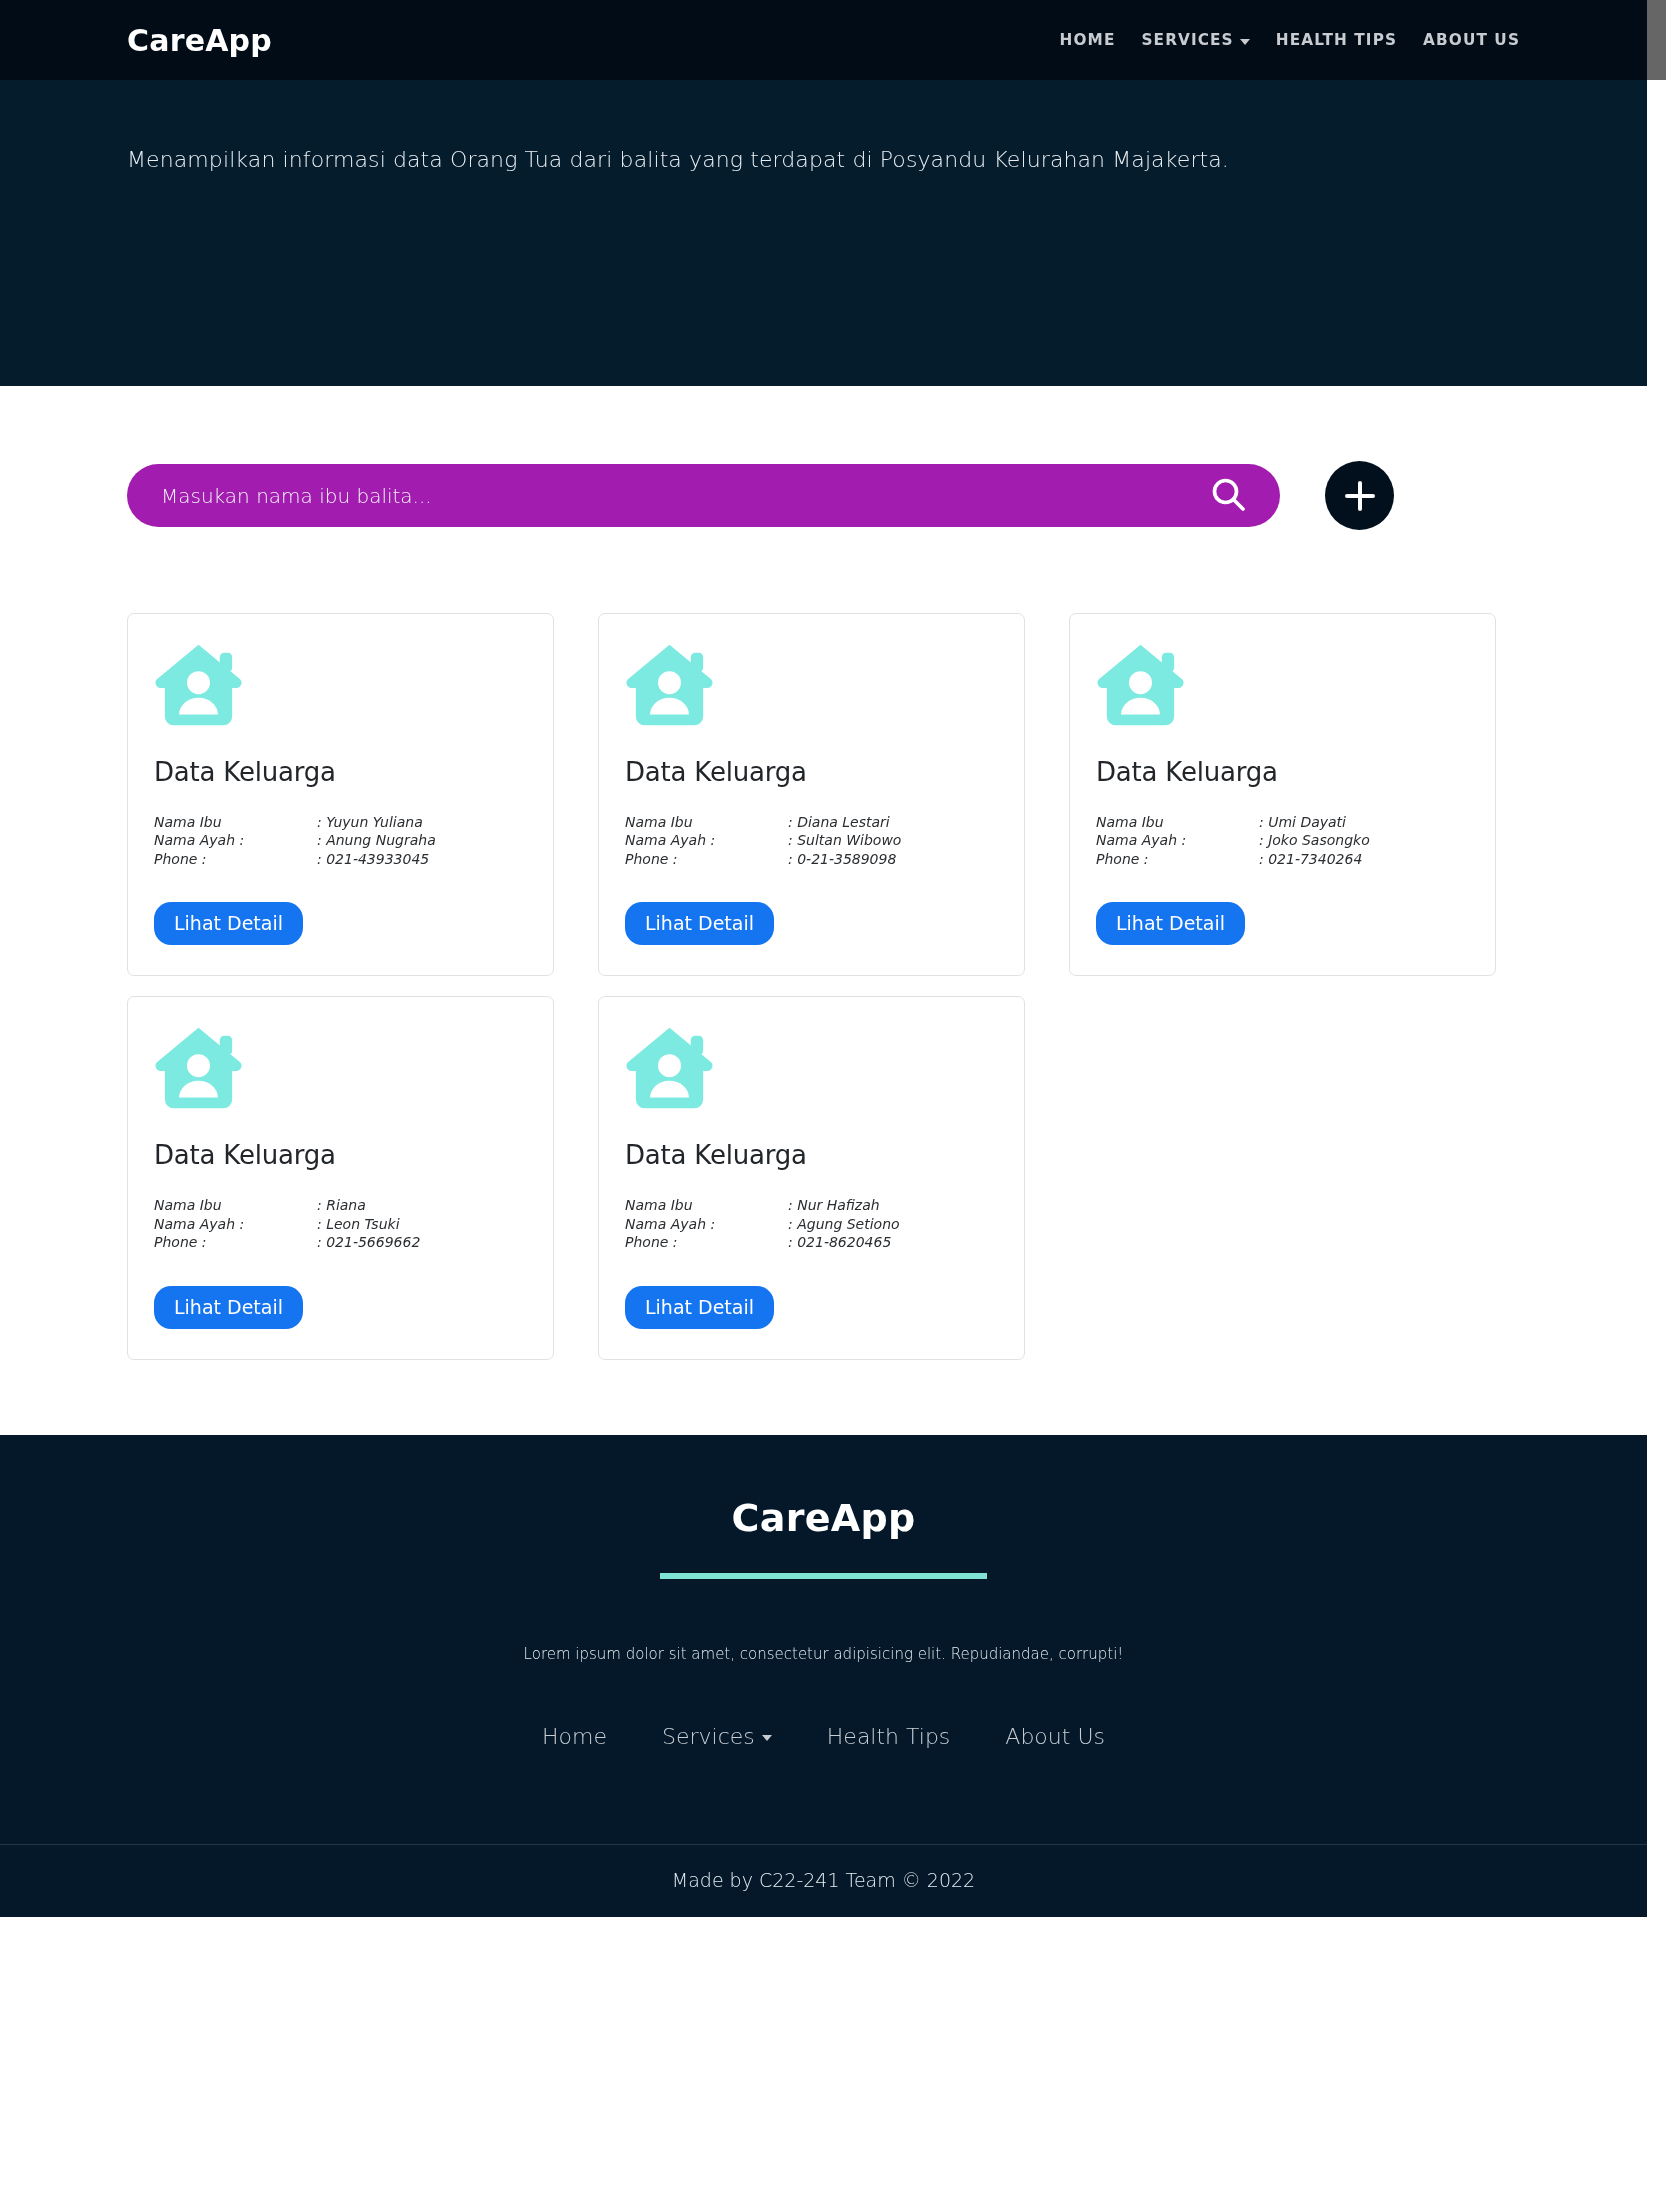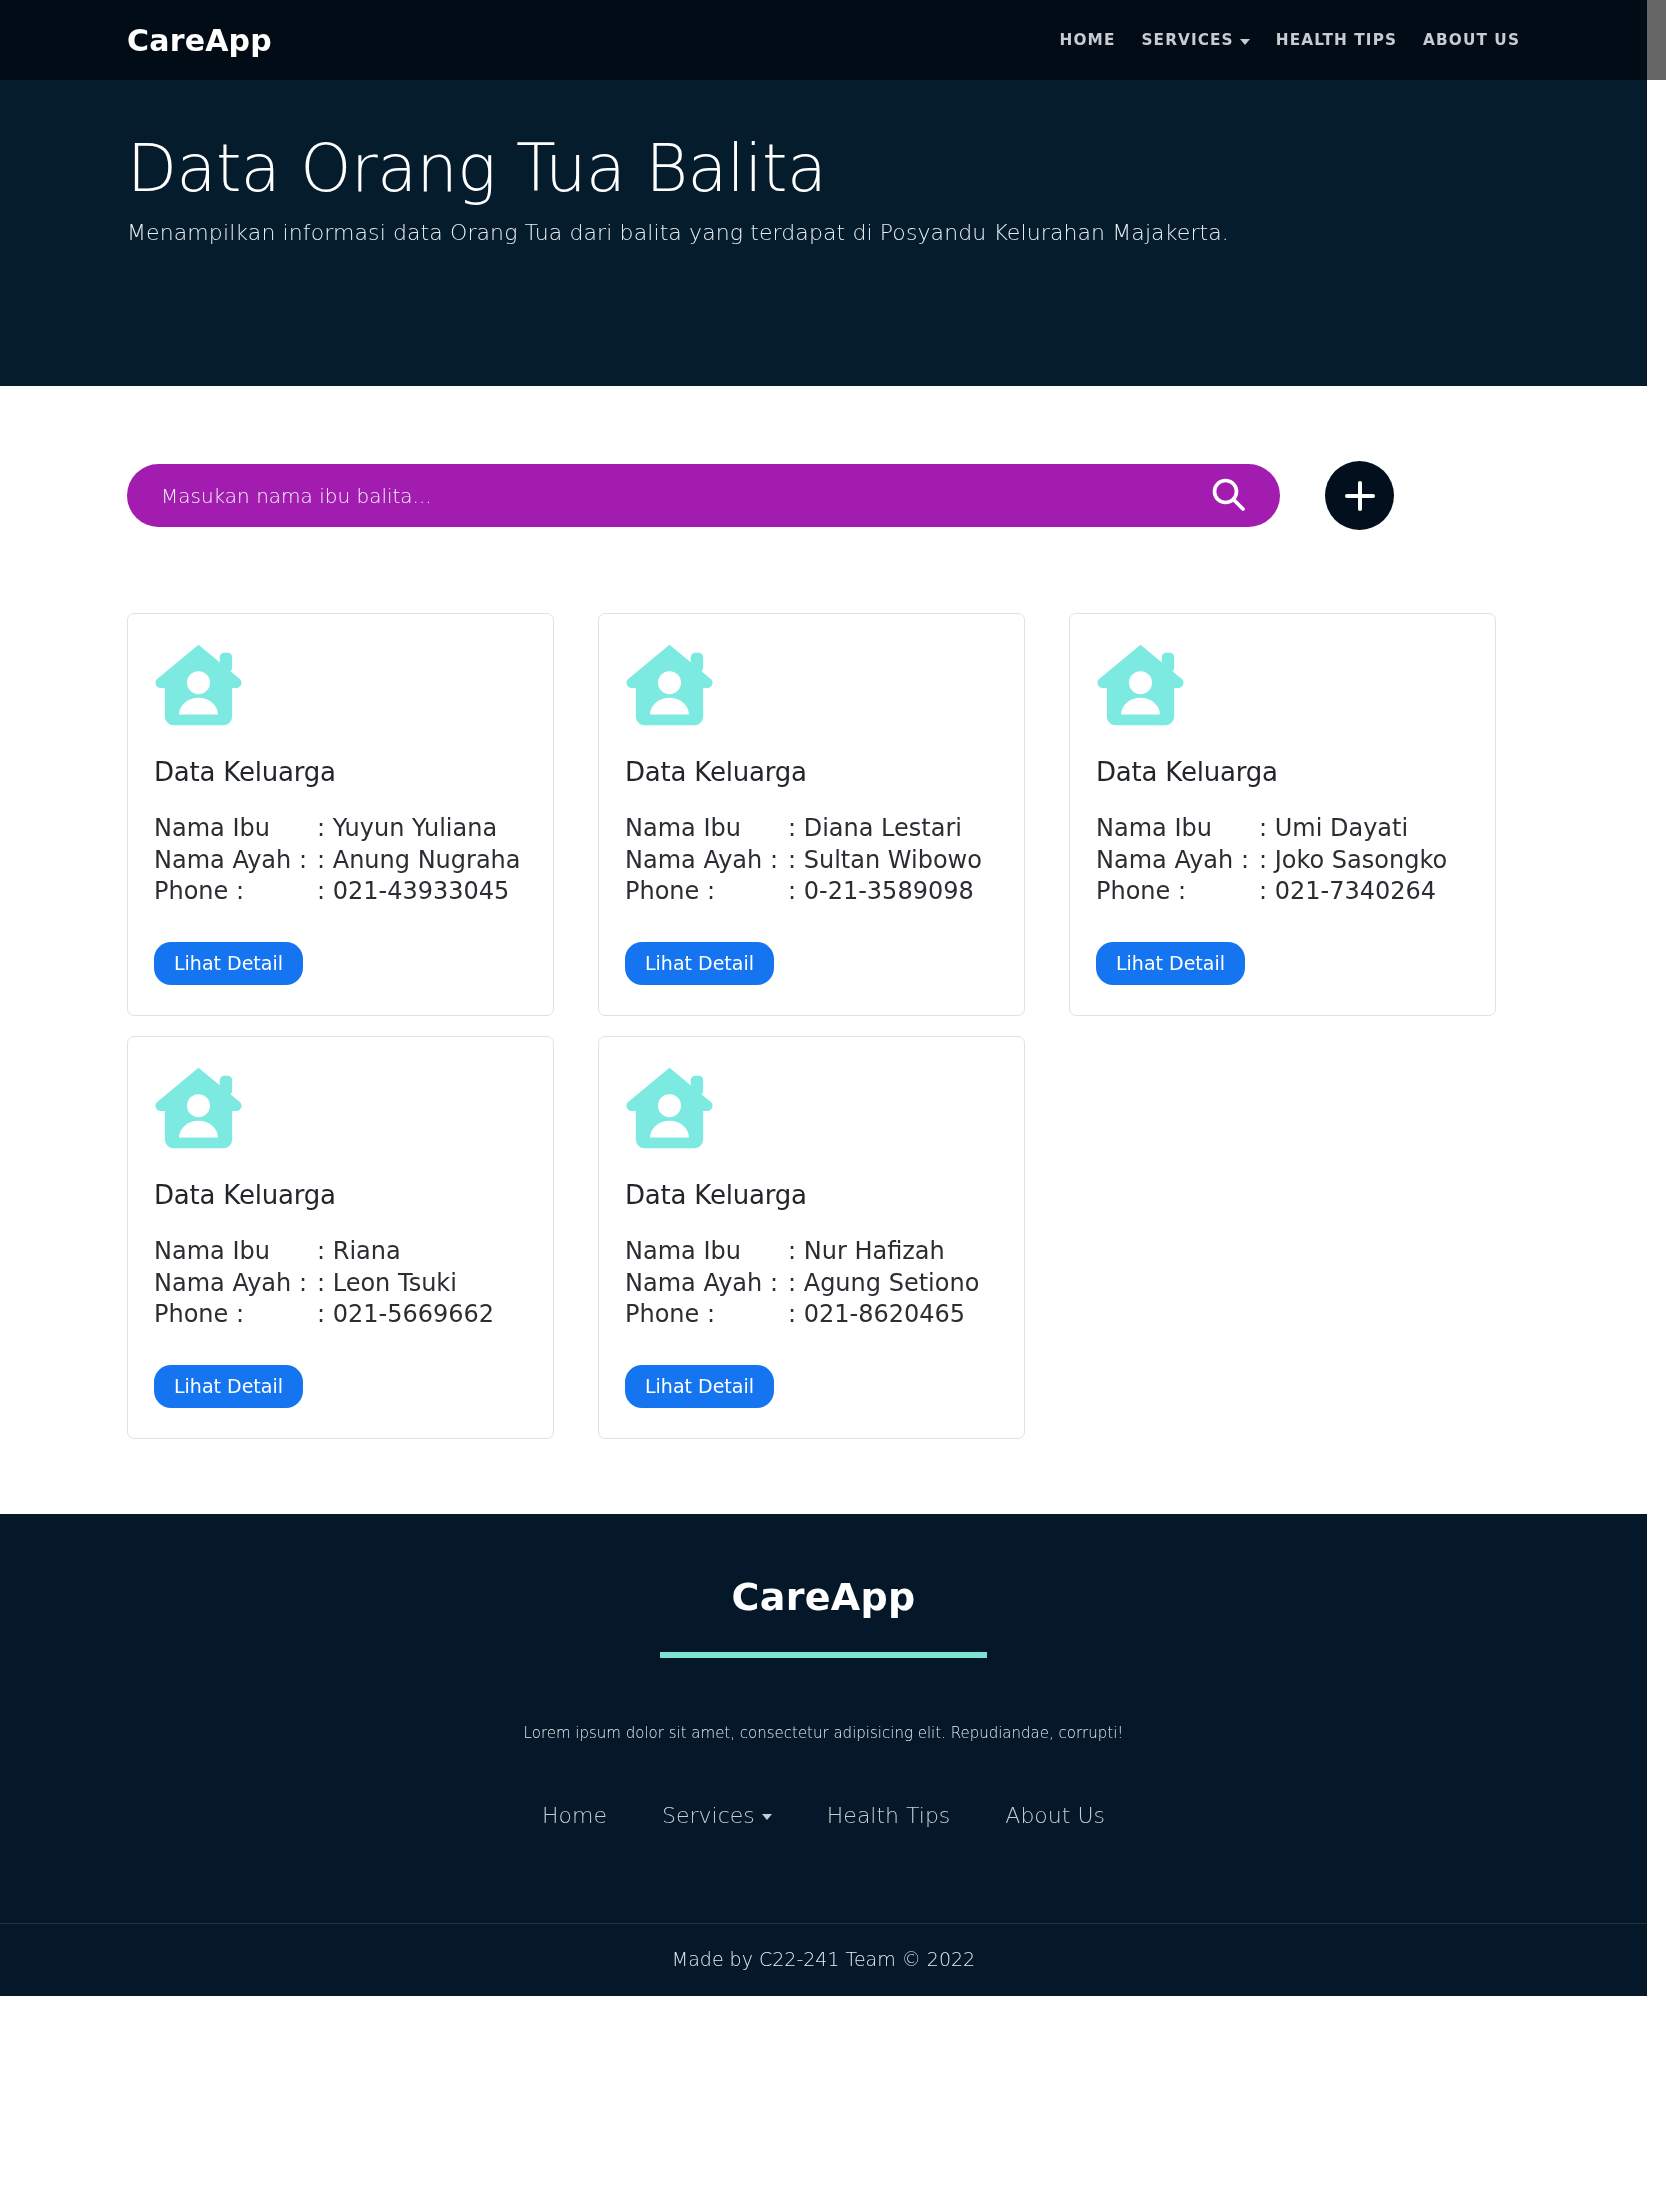--- a/index.html
+++ b/index.html
@@ -172,23 +172,24 @@
   .card-title {
     font-size: 26px;
     font-weight: 400;
     color: #22262a;
     margin-bottom: 26px;
     letter-spacing: -0.2px;
   }
   .card-rows { margin-bottom: 34px; }
   .card-row {
     display: flex;
-    font-size: 24px;
+    font-size: 14px;
     color: #2a2d31;
     line-height: 1.32;
+    font-style: italic;
   }
   .row-label { width: 163px; flex: 0 0 163px; }
   .row-value { flex: 1; }
   .detail-btn {
     display: inline-block;
     background: #1575f0;
     color: #ffffff;
     font-family: "DejaVu Sans", sans-serif;
     font-size: 19px;
     border: none;
@@ -267,21 +268,20 @@
       <a class="nav-link">
         <span>HEALTH TIPS</span>
       </a>
       <a class="nav-link">
         <span>ABOUT US</span>
       </a>
     </div>
   </div>
 
   <div class="hero">
-    <h1 class="hero-title">Data Orang Tua Balita</h1>
     <p class="hero-sub">Menampilkan informasi data Orang Tua dari balita yang terdapat di Posyandu Kelurahan Majakerta.</p>
   </div>
 
   <div class="content">
 
     <div class="search-row">
       <div class="search-box">
         <input class="search-input" type="text" placeholder="Masukan nama ibu balita..." style="">
         <span class="search-icon">
           <svg width="40" height="40" viewBox="0 0 24 24" fill="none" stroke="#ffffff" stroke-width="2.2" stroke-linecap="round">

